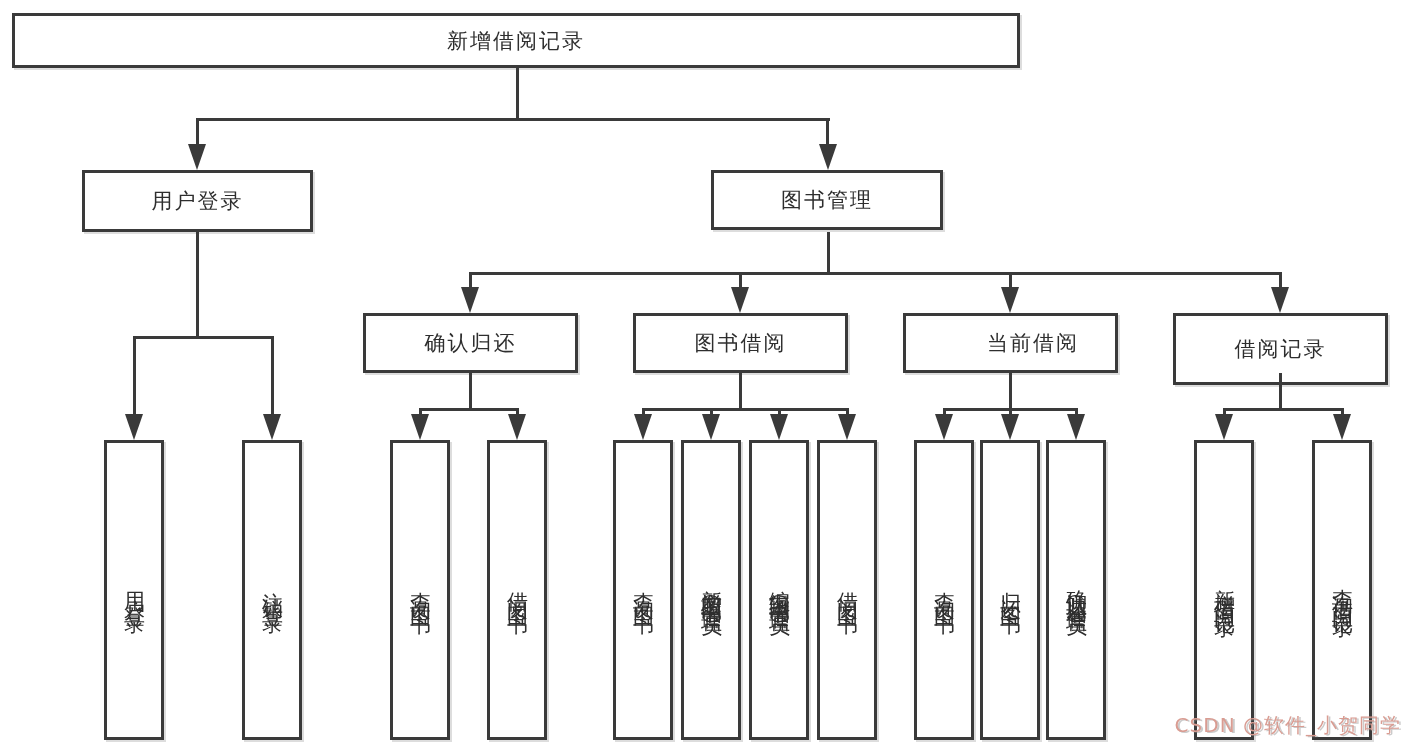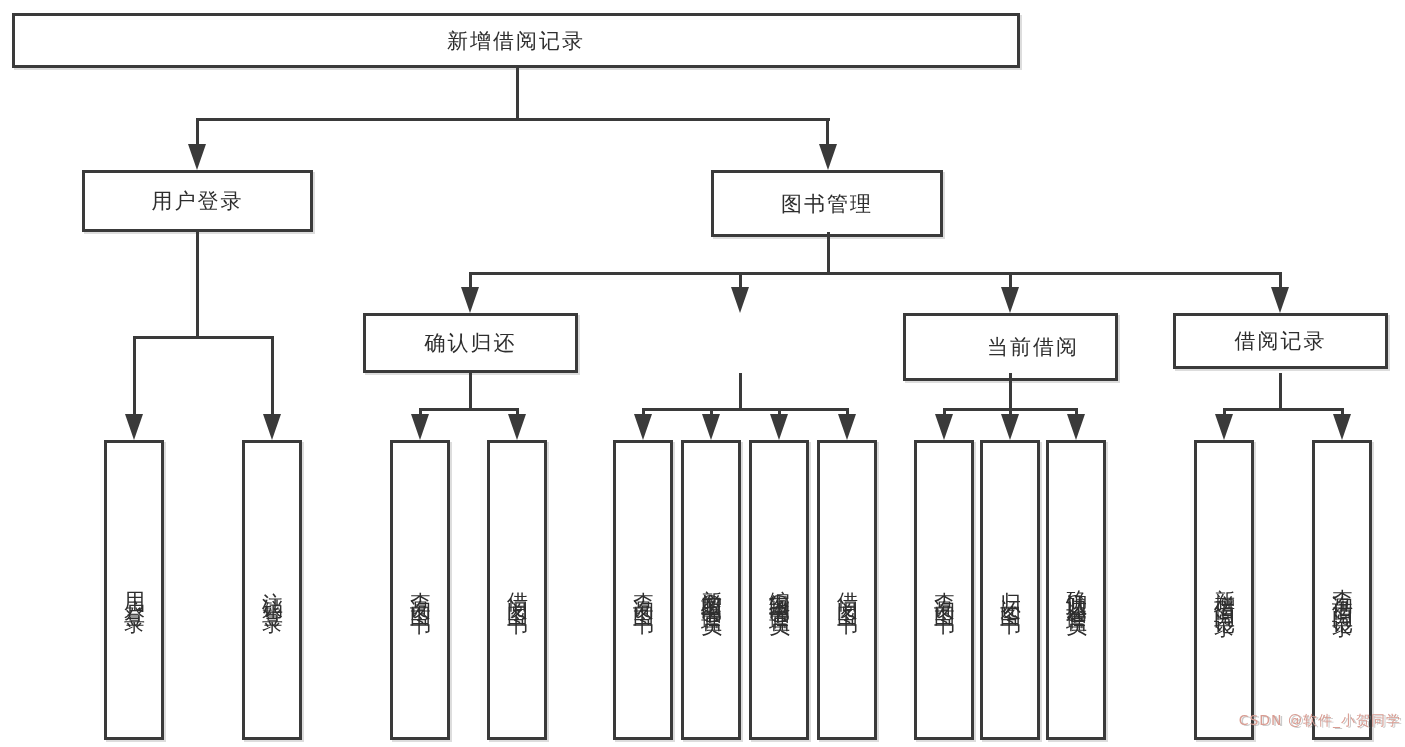--- a/index.html
+++ b/index.html
@@ -45,45 +45,46 @@
   .arr{
     position:absolute;width:0;height:0;
     border-left:9px solid transparent;
     border-right:9px solid transparent;
     border-top:26px solid var(--line);
   }
   
   .wm{
     position:absolute;
     top:712px;right:4px;
-    font-size:14px;
+    font-size:20px;
     letter-spacing:1px;
     color:#d99c92;
     text-shadow:2px 1px 0 rgba(140,140,140,0.45);
     white-space:nowrap;
     text-align:center;
   }
 </style>
 </head>
 <body>
 
 <div id="stage">
 
   <div class="node" style="left:12px;top:13px;width:1008px;height:55px;">新增借阅记录</div>
 
   <div class="node" style="left:82px;top:170px;width:231px;height:62px;">用户登录</div>
 
-  <div class="node" style="left:711px;top:170px;width:232px;height:67px;">图书管理</div>
+  <div class="node" style="left:711px;top:170px;width:232px;height:60px;">图书管理</div>
 
   <div class="node" style="left:363px;top:313px;width:215px;height:60px;">确认归还</div>
 
+  <div class="node" style="left:633px;top:313px;width:215px;height:60px;">图书借阅</div>
 
-  <div class="node" style="left:903px;top:313px;width:215px;height:68px;padding-left:45px;">当前借阅</div>
+  <div class="node" style="left:903px;top:313px;width:215px;height:60px;padding-left:45px;">当前借阅</div>
 
-  <div class="node" style="left:1173px;top:313px;width:215px;height:56px;">借阅记录</div>
+  <div class="node" style="left:1173px;top:313px;width:215px;height:72px;">借阅记录</div>
 
   <div class="leaf" style="left:104px;top:440px;width:60px;height:300px;">用户登录</div>
   <div class="leaf" style="left:242px;top:440px;width:60px;height:300px;">注销登录</div>
 
   <div class="leaf" style="left:390px;top:440px;width:60px;height:300px;">查询图书</div>
   <div class="leaf" style="left:487px;top:440px;width:60px;height:300px;">借阅图书</div>
 
   <div class="leaf" style="left:613px;top:440px;width:60px;height:300px;">查询图书</div>
   <div class="leaf" style="left:681px;top:440px;width:60px;height:300px;letter-spacing:0.18em;">新增图书（管理员）</div>
   <div class="leaf" style="left:749px;top:440px;width:60px;height:300px;letter-spacing:0.18em;">编辑图书（管理员）</div>

